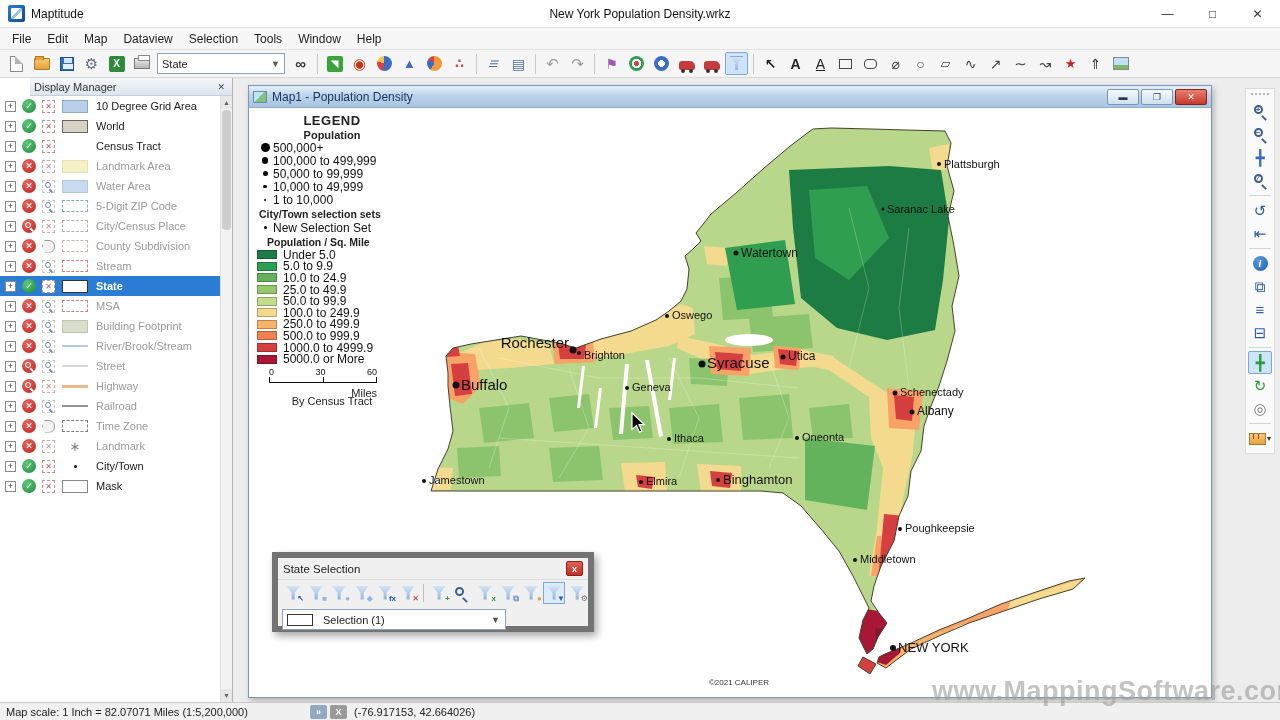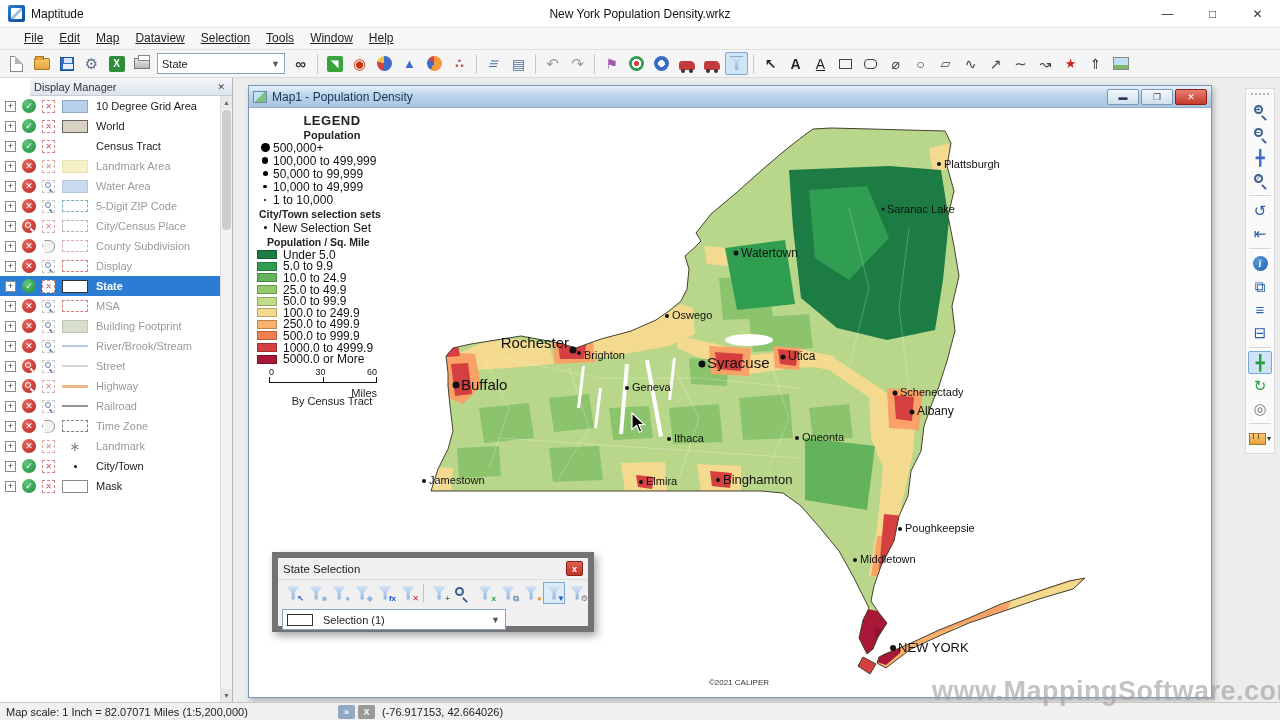--- a/index.html
+++ b/index.html
@@ -7,21 +7,21 @@
 #app{position:relative;width:1280px;height:720px;background:#f0f0f0;font-family:"Liberation Sans","DejaVu Sans",sans-serif;font-size:11px;color:#222;overflow:hidden;}
 
 .titlebar{position:absolute;left:0;top:0;width:1280px;height:28px;background:#fff;border-bottom:1px solid #e5e5e5;display:flex;align-items:center;}
 .app-logo{width:17px;height:17px;margin:0 6px 0 8px;border-radius:2px;background:linear-gradient(135deg,#2d7dd2 0%,#1b5fae 60%,#134a8e 100%);position:relative;}
 .app-logo::after{content:"";position:absolute;left:3px;top:3px;width:11px;height:11px;background:linear-gradient(135deg,#fff 0 45%,#9cc3ec 45% 60%,#fff 60%);border-radius:1px;}
 .app-title{font-size:12px;color:#111;}
 .doc-title{position:absolute;left:50%;transform:translateX(-50%);font-size:12px;color:#111;}
 .win-ctrls{position:absolute;right:0;top:0;height:28px;display:flex;}
 .win-btn{width:45px;height:28px;display:flex;align-items:center;justify-content:center;font-size:12px;color:#333;}
 
-.menubar{position:absolute;left:0;top:28px;width:1280px;height:22px;background:#f7f7f7;border-bottom:1px solid #e0e0e0;display:flex;align-items:flex-start;padding-left:16px;text-decoration:underline;}
+.menubar{position:absolute;left:0;top:28px;width:1280px;height:22px;background:#f7f7f7;border-bottom:1px solid #e0e0e0;display:flex;align-items:center;padding-left:4px;}
 .menu-item{padding:3px 8px;font-size:12px;color:#222;}
 
 .toolbar{position:absolute;left:0;top:50px;width:1280px;height:28px;background:#f5f5f5;border-bottom:1px solid #d8d8d8;display:flex;align-items:center;padding-left:4px;}
 .tbtn{width:23px;height:23px;display:inline-flex;align-items:center;justify-content:center;margin:0 1px;border-radius:2px;position:relative;flex:none;}
 .tbtn.active{background:#cfe4f7;border:1px solid #7aa7d9;}
 .tsep{width:1px;height:20px;background:#c9c9c9;margin:0 4px;flex:none;}
 .i-glyph{font-size:14px;line-height:1;}
 .i-doc{width:13px;height:16px;background:#fff;border:1px solid #8a8a8a;position:relative;}
 .i-doc::after{content:"";position:absolute;right:-1px;top:-1px;border:4px solid;border-color:#f5f5f5 #f5f5f5 #b5b5b5 #b5b5b5;width:0;height:0;}
 .i-folder{width:16px;height:12px;background:linear-gradient(#f8c868,#e8a23c);border:1px solid #b07820;border-radius:1px;position:relative;}
@@ -128,21 +128,21 @@
 .rail-btn{width:24px;height:23px;display:flex;align-items:center;justify-content:center;font-size:15px;border-radius:2px;position:relative;}
 .rail-btn.active{background:#cfe4f7;border:1px solid #7aa7d9;}
 .rail-sep{width:22px;height:1px;background:#d5d5d5;margin:3px 0;}
 .info-circ{width:15px;height:15px;border-radius:50%;background:radial-gradient(circle at 35% 30%,#5a9ae0,#1c5fae);color:#fff;font-size:10px;font-weight:bold;font-style:italic;display:flex;align-items:center;justify-content:center;font-family:"Liberation Serif",serif;}
 .ruler-ic{width:17px;height:12px;background:linear-gradient(#f5c87a,#e8a23c);border:1px solid #a87828;position:relative;}
 .ruler-ic::before{content:"";position:absolute;left:3px;top:0;height:5px;border-left:1px solid #7a5518;}
 .ruler-ic::after{content:"";position:absolute;left:8px;top:0;height:5px;border-left:1px solid #7a5518;}
 .rail-dd{font-size:8px;color:#333;margin-left:1px;}
 
 .statusbar{position:absolute;left:0;top:702px;width:1280px;height:18px;background:#f0f0f0;border-top:1px solid #c8c8c8;display:flex;align-items:center;font-size:11px;color:#222;}
-.sb-scale{margin-left:6px;width:332px;}
+.sb-scale{margin-left:6px;width:304px;}
 .sb-btn{width:17px;height:14px;display:flex;align-items:center;justify-content:center;color:#fff;font-size:9px;font-weight:bold;border-radius:2px;margin-right:3px;}
 .sb-btn.fwd{background:#93a9c2;}
 .sb-btn.x{background:#9a9a9a;}
 .sb-coords{margin-left:4px;}
 
 .watermark{position:absolute;left:932px;top:676px;font-size:27px;font-weight:bold;color:rgba(158,158,158,.62);letter-spacing:.5px;pointer-events:none;white-space:nowrap;}
 
 text.city{font-family:"Liberation Sans","DejaVu Sans",sans-serif;fill:#111;}
 </style>
 </head>
@@ -378,21 +378,21 @@
         <div class="layer-row dim">
           <span class="plusbox">+</span>
           <span class="stat off">✕</span>
           <span class="lblico" style="border: 1px dashed rgb(184, 184, 184);">
             <span class="mag small">
               <span class="lens"></span>
               <span class="handle"></span>
             </span>
           </span>
           <span class="swatch" style="border: 1.5px dashed rgb(204, 85, 85); height: 12px;"></span>
-          <span class="layer-label">Display</span>
+          <span class="layer-label">Stream</span>
         </div>
         <div class="layer-row sel">
           <span class="plusbox">+</span>
           <span class="stat on">✓</span>
           <span class="lblico">✕</span>
           <span class="swatch" style="background: rgb(255, 255, 255); border: 1px solid rgb(51, 51, 51);"></span>
           <span class="layer-label">State</span>
         </div>
         <div class="layer-row dim">
           <span class="plusbox">+</span>

